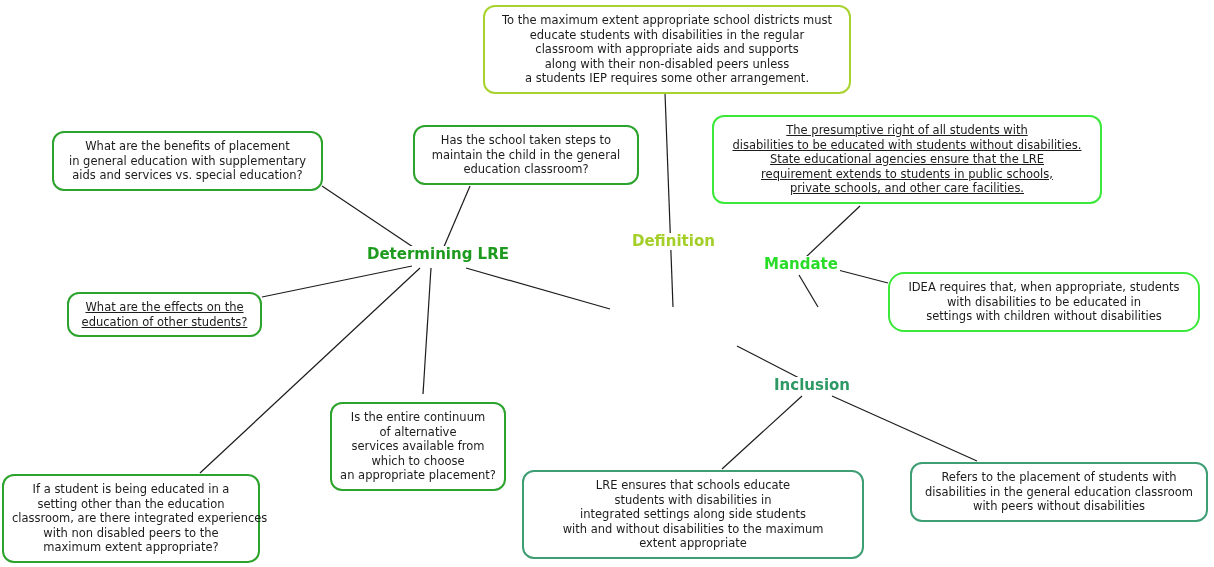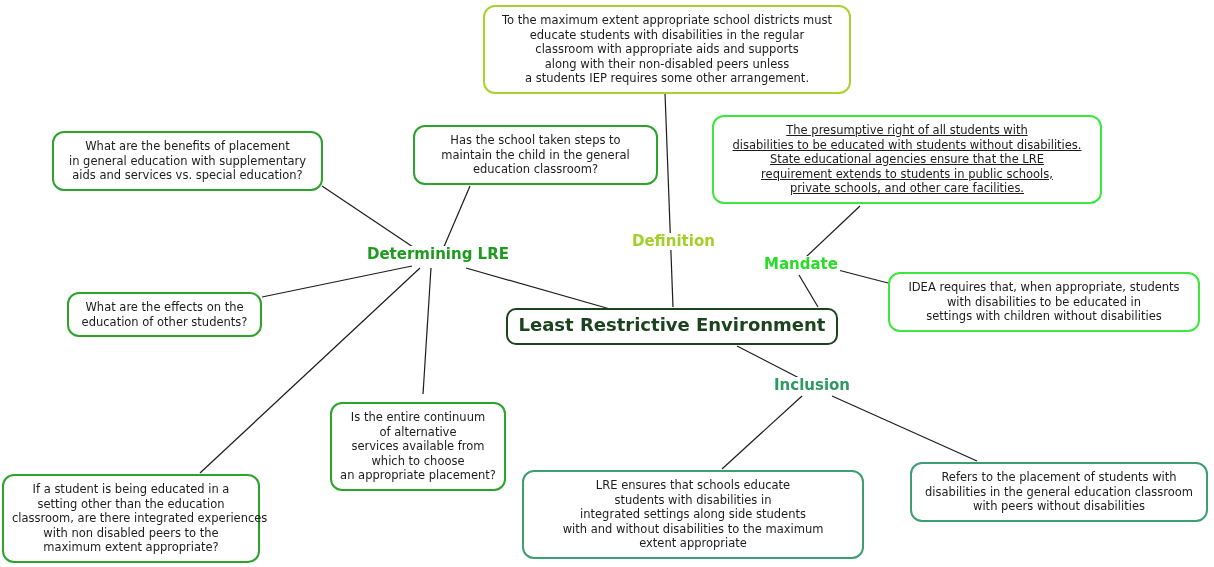--- a/index.html
+++ b/index.html
@@ -61,58 +61,57 @@
     <line x1="466" y1="268" x2="610" y2="309"></line>
     <line x1="665" y1="93" x2="673" y2="307"></line>
     <line x1="860" y1="206" x2="806" y2="257"></line>
     <line x1="838" y1="270" x2="888" y2="283"></line>
     <line x1="799" y1="275" x2="818" y2="307"></line>
     <line x1="737" y1="346" x2="801" y2="379"></line>
     <line x1="802" y1="396" x2="722" y2="469"></line>
     <line x1="832" y1="396" x2="977" y2="461"></line>
   </svg>
 
-  <div class="central" style="left:506px;top:308px;width:332px;height:37px;">Least Restrictive Environment</div>
 
   <div class="branch-label" style="left:365px;top:246px;color:var(--green_label);">Determining LRE</div>
   <div class="branch-label" style="left:630px;top:233px;color:var(--yg_label);">Definition</div>
   <div class="branch-label" style="left:762px;top:256px;color:var(--lime_label);">Mandate</div>
   <div class="branch-label" style="left:772px;top:377px;color:var(--sea_label);">Inclusion</div>
 
   <div class="node b-yg" style="left:483px;top:5px;width:368px;">To the maximum extent appropriate school districts must
 educate students with disabilities in the regular
 classroom with appropriate aids and supports
 along with their non-disabled peers unless
 a students IEP requires some other arrangement.</div>
 
   <div class="node b-green" style="left:52px;top:131px;width:271px;">What are the benefits of placement
 in general education with supplementary
 aids and services vs. special education?</div>
-  <div class="node b-green" style="left:413px;top:125px;width:245px;">Has the school taken steps to
+  <div class="node b-green" style="left:413px;top:125px;width:226px;">Has the school taken steps to
 maintain the child in the general
 education classroom?</div>
-  <div class="node b-green" style="left:67px;top:292px;width:195px;">What are the effects on the
+  <div class="node b-green" style="left:67px;top:292px;width:195px;text-decoration:underline;">What are the effects on the
 education of other students?</div>
   <div class="node b-green" style="left:330px;top:402px;width:176px;">Is the entire continuum
 of alternative
 services available from
 which to choose
 an appropriate placement?</div>
   <div class="node b-green" style="left:2px;top:474px;width:258px;">If a student is being educated in a
 setting other than the education
 classroom, are there integrated experiences
 with non disabled peers to the
 maximum extent appropriate?</div>
 
   <div class="node b-lime" style="left:712px;top:115px;width:390px;text-decoration:underline;">The presumptive right of all students with
 disabilities to be educated with students without disabilities.
 State educational agencies ensure that the LRE
 requirement extends to students in public schools,
 private schools, and other care facilities.</div>
-  <div class="node b-lime" style="left:888px;top:272px;width:312px;">IDEA requires that, when appropriate, students
+  <div class="node b-lime" style="left:888px;top:272px;width:312px;border-radius:16px;">IDEA requires that, when appropriate, students
 with disabilities to be educated in
 settings with children without disabilities</div>
 
   <div class="node b-sea" style="left:522px;top:470px;width:342px;padding-left:8px;">LRE ensures that schools educate
 students with disabilities in
 integrated settings along side students
 with and without disabilities to the maximum
 extent appropriate</div>
   <div class="node b-sea" style="left:910px;top:462px;width:298px;">Refers to the placement of students with
 disabilities in the general education classroom

